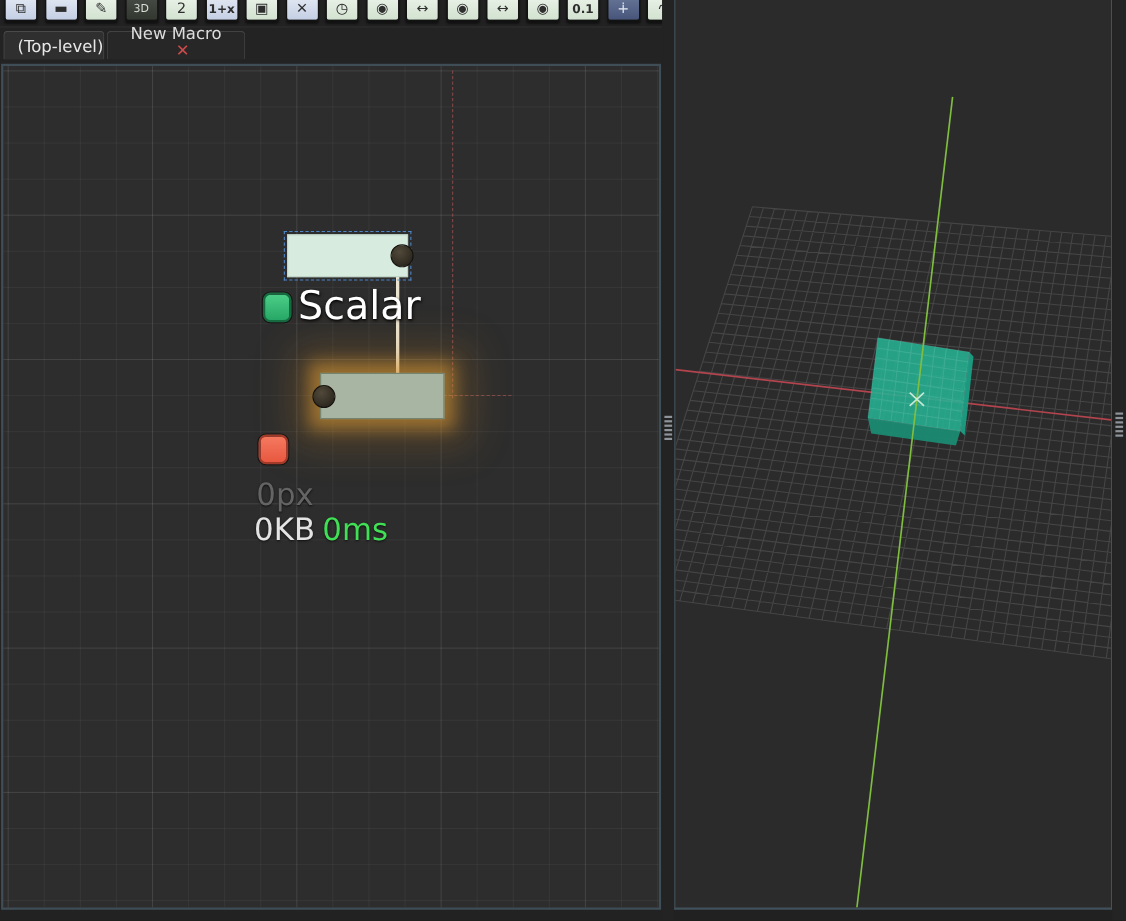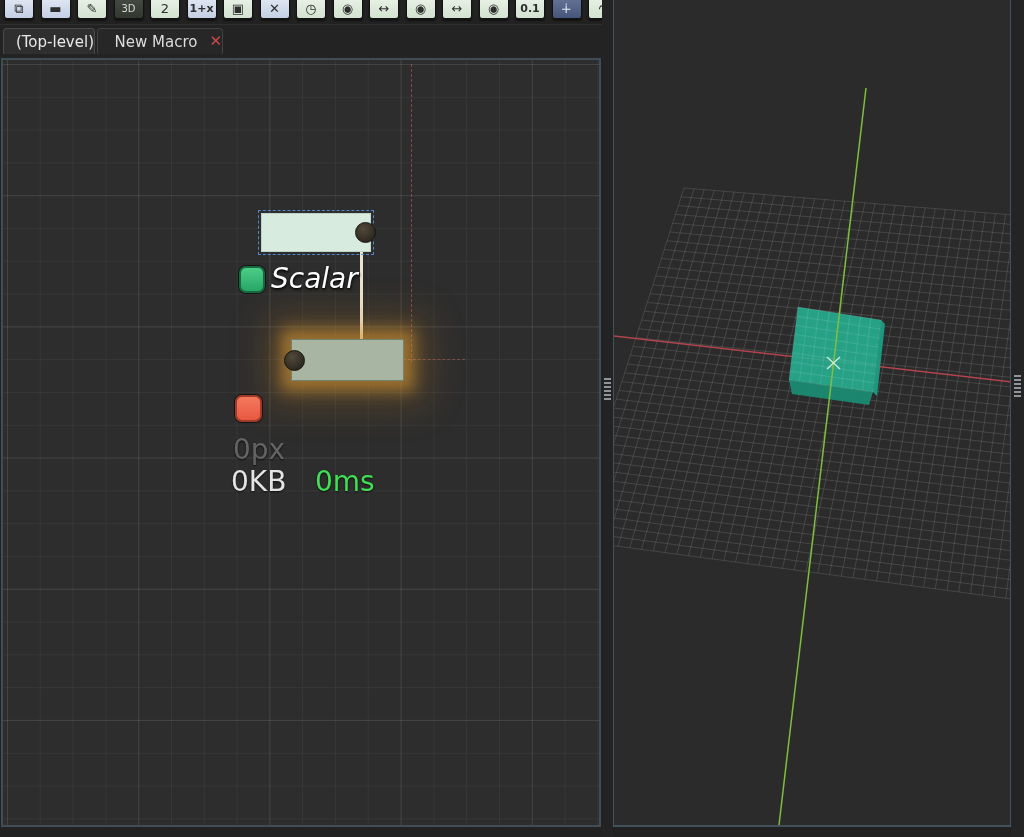--- a/index.html
+++ b/index.html
@@ -21,21 +21,21 @@
   .t-navy{background:linear-gradient(#6b7b9d,#47557a);}
   .t-navy span{color:#e2e8f2;}
   .tbtn .small{font-size:11px;font-weight:bold;}
 
   .tabbar{position:absolute;left:0;top:24px;width:602px;height:34px;background:#232323;
     border-top:1px solid #2e2e2e;box-sizing:border-box;}
   .tab{position:absolute;top:3px;height:26px;box-sizing:border-box;border:1px solid #4a4a4a;border-bottom:none;
     border-radius:4px 4px 0 0;display:flex;align-items:center;justify-content:flex-end;
     color:#e8e8e8;font-size:15px;}
   .tab.active{background:#2f2f2f;}
-  .tab.inactive{background:#272727;border-color:#424242;color:#dcdcdc;}
+  .tab.inactive{background:#272727;border-color:#424242;color:#dcdcdc;flex-direction:column;}
   .tab-close{margin-left:12px;color:#cf4a4a;font-weight:bold;font-size:15px;line-height:15px;}
 
   .graph-panel{position:absolute;left:1px;top:58px;width:600px;height:769px;box-sizing:border-box;
     border:2px solid #3f4d57;background-color:#2d2d2d;overflow:hidden;
     background-image:
       linear-gradient(90deg, rgba(255,255,255,.065) 1px, transparent 1px),
       linear-gradient(rgba(255,255,255,.065) 1px, transparent 1px),
       linear-gradient(90deg, rgba(255,255,255,.045) 1px, transparent 1px),
       linear-gradient(rgba(255,255,255,.045) 1px, transparent 1px);
     background-size:131.2px 131.2px,131.2px 131.2px,32.8px 32.8px,32.8px 32.8px;
@@ -56,29 +56,29 @@
     background:radial-gradient(circle at 38% 32%, #51493a, #2e2920 72%);border:1px solid #15120d;box-sizing:border-box;}
   .port-out{left:93px;top:8px;}
   .port-in{left:-8px;top:10px;}
 
   .swatch{position:absolute;box-sizing:border-box;border-radius:7px;z-index:4;}
   .swatch-green{left:236px;top:206px;width:26px;height:27px;border:2px solid #176a40;
     background:linear-gradient(#4ccd87,#26a765);box-shadow:0 0 0 1px rgba(0,0,0,.55);}
   .swatch-red{left:232px;top:335px;width:27px;height:27px;border:2px solid #a23a29;
     background:linear-gradient(#f4795f,#e85840);box-shadow:0 0 0 1px rgba(0,0,0,.55);}
 
-  .biglabel{position:absolute;color:#fff;font-size:28px;line-height:32px;z-index:4;white-space:nowrap;
-    text-shadow:0 1px 2px rgba(0,0,0,.9),1px 2px 3px rgba(0,0,0,.5);font-style:italic;}
+  .biglabel{position:absolute;color:#fff;font-size:36px;line-height:32px;z-index:4;white-space:nowrap;
+    text-shadow:0 1px 2px rgba(0,0,0,.9),1px 2px 3px rgba(0,0,0,.5);}
   .lbl-scalar{left:268px;top:203px;}
   .lbl-macro{left:266px;top:332px;}
   .stat{position:absolute;font-size:28px;line-height:30px;z-index:4;white-space:nowrap;
     text-shadow:0 1px 2px rgba(0,0,0,.7);}
   .stat-px{left:230px;top:375px;color:#646464;}
   .stat-kb{left:228px;top:407px;color:#e4e4e4;}
-  .stat-ms{left:312px;top:407px;color:#41df55;}
+  .stat-ms{left:290px;top:407px;color:#41df55;}
 
   
   .splitter{position:absolute;left:602px;top:0;width:11px;height:837px;background:#232323;}
   .splitter-right{position:absolute;left:1011px;top:0;width:13px;height:837px;background:#242424;}
   .grip{position:absolute;width:7px;z-index:6;}
   .grip i{display:block;width:7px;height:2px;background:#8e949a;margin-bottom:2px;}
   .grip-left{left:2px;top:378px;}
   .grip-right{left:3px;top:375px;}
 
   

